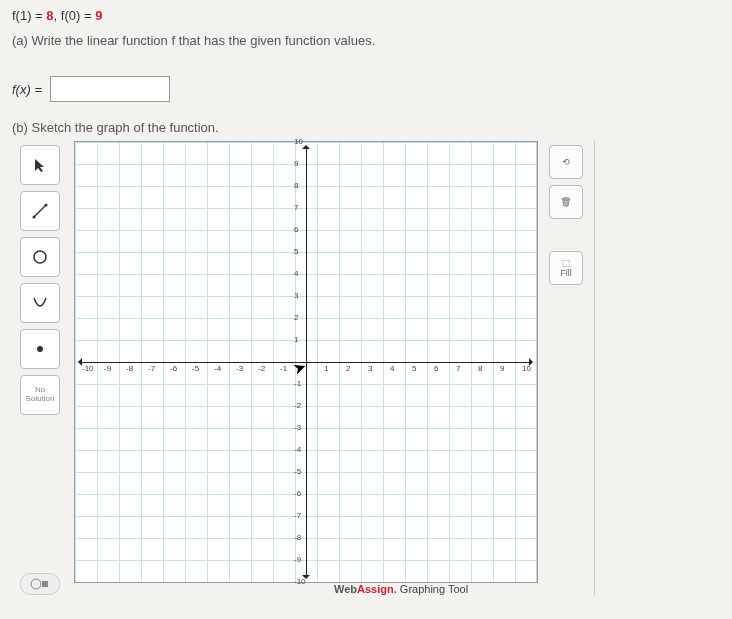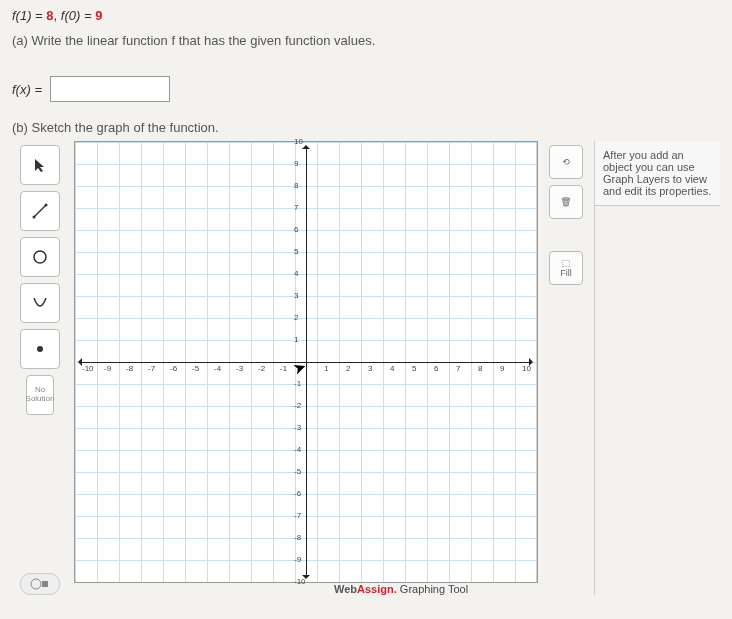--- a/index.html
+++ b/index.html
@@ -6,21 +6,21 @@
   body {
     margin: 0;
     padding: 8px 12px;
     font-family: Arial, sans-serif;
     font-size: 13px;
     background: #f4f2ef;
     color: #333;
     width: 732px;
   }
   .func-values { margin-bottom: 10px; }
-  .func-values .fv { font-style: italic; }
+  .func-values .fv { }
   .red { color: #c23; font-weight: bold; }
   .part { margin: 10px 0 6px 0; color: #555; }
   .answer-row { display: flex; align-items: center; gap: 8px; margin-bottom: 18px; margin-top: 28px; }
   .answer-row .lbl { font-style: italic; }
   .answer-box { width: 120px; height: 26px; border: 1px solid #999; background: #fff; }
   .graph-area { display: flex; gap: 6px; }
   .toolbox {
     width: 56px;
     display: flex;
     flex-direction: column;
@@ -31,21 +31,21 @@
   .tool-btn {
     width: 40px; height: 40px;
     border: 1px solid #bbb;
     background: #fff;
     border-radius: 4px;
     display: flex; align-items: center; justify-content: center;
     font-size: 16px; color: #333;
     cursor: pointer;
   }
   .nosol {
-    width: 28px; height: 40px;
+    width: 40px; height: 40px;
     border: 1px solid #bbb;
     background: #fff;
     border-radius: 4px;
     display: flex; align-items: center; justify-content: center;
     font-size: 8px; color: #888; text-align: center; line-height: 1.1;
     cursor: pointer;
   }
   .help-btn {
     margin-top: auto;
     width: 40px; height: 22px;
@@ -244,16 +244,15 @@
         <span>🗑</span>
       </div>
     <div style="height:20px"></div>
     <div class="side-tool">
       <span>⬚</span>
       <span>Fill</span>
     </div>
   </div>
 
   <div class="layers-panel">
-    <div class="layers-body">After you add an object you can use Graph Layers to view and edit its properties.</div>
   </div>
 
 </div>
 
 </body></html>

